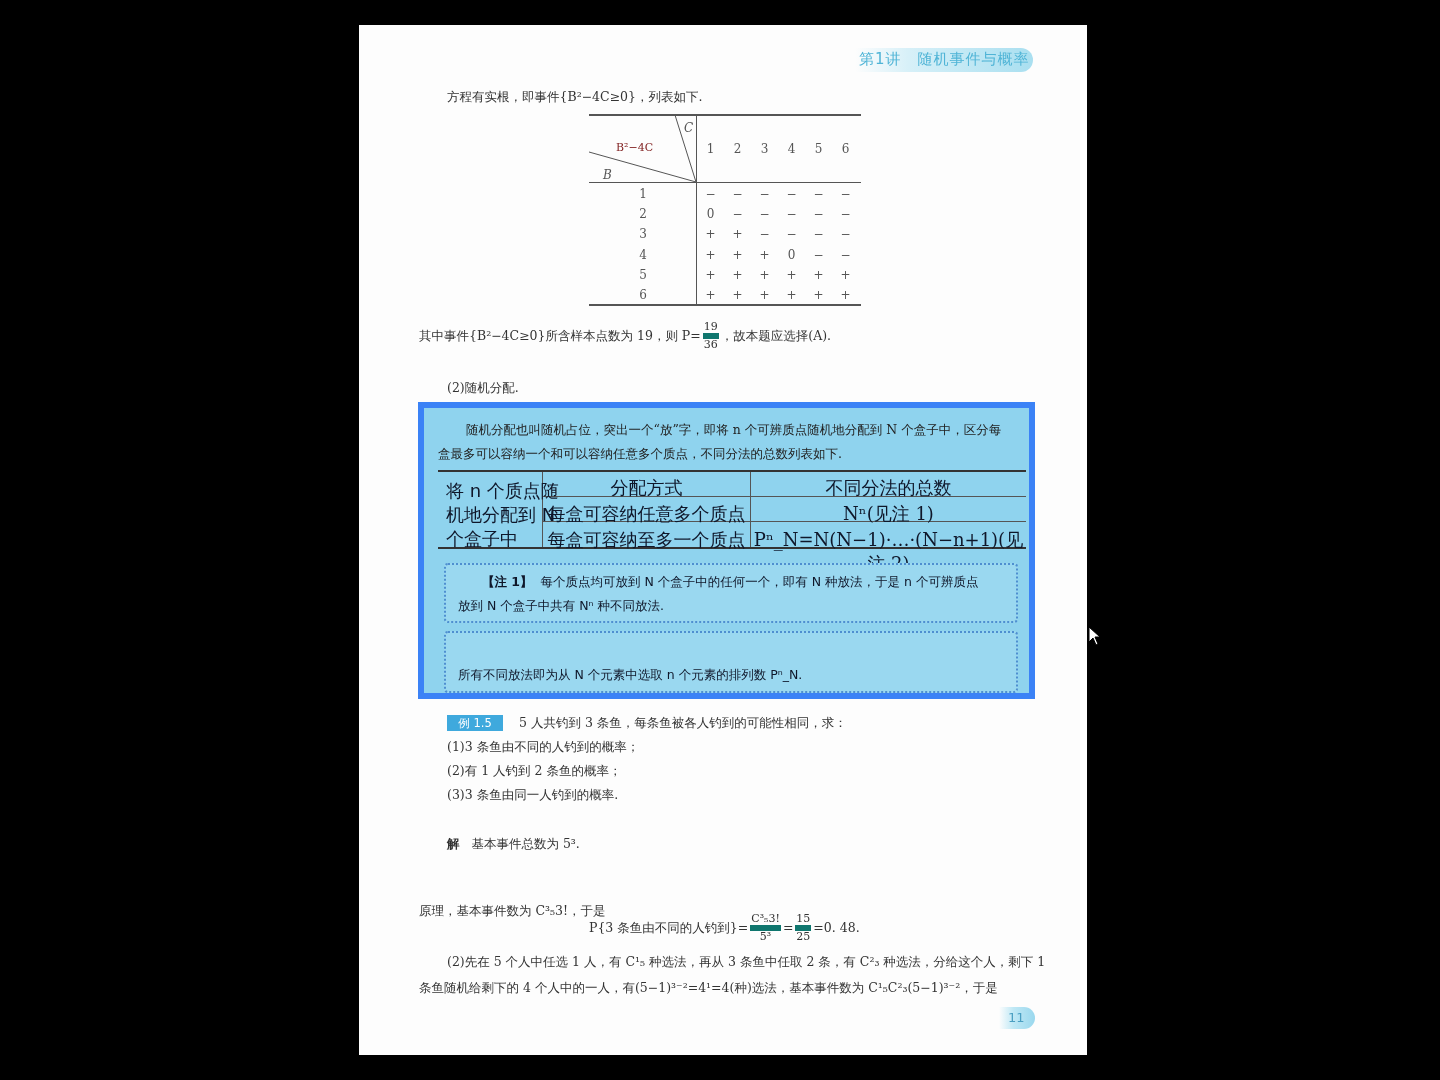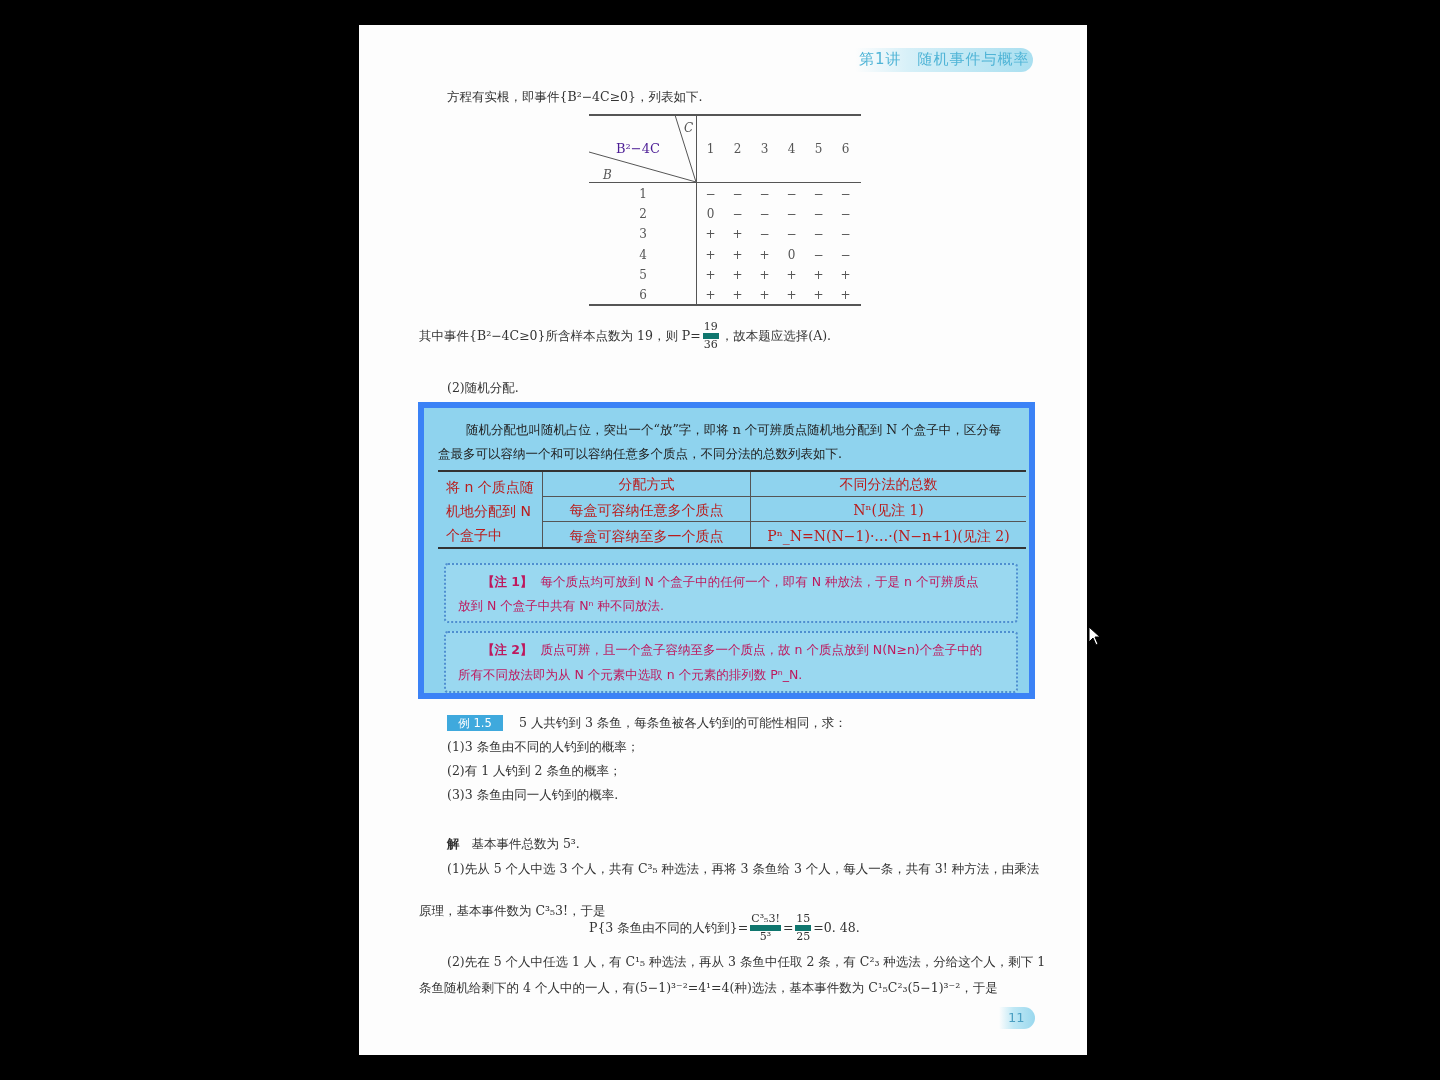--- a/index.html
+++ b/index.html
@@ -37,26 +37,26 @@
   
   .bluebox {
     position:absolute; left:59px; top:377px; width:617px; height:297px;
     background:#8fd3ee; border:6px solid #3b82f6; box-sizing:border-box;
   }
   .bluebox .para { position:absolute; font-size:12.5px; color:#222; }
   .t2 { position:absolute; left:14px; top:62px; width:588px; height:79px; }
   .t2 .hl { position:absolute; left:0; right:0; height:2px; background:#333; }
   .t2 .hl.thin { height:1px; background:#555; }
   .t2 .vl { position:absolute; top:2px; bottom:2px; width:1px; background:#555; }
-  .t2 .c { position:absolute; font-size:14px; color:#b91c1c; text-align:center; }
+  .t2 .c { position:absolute; font-size:18px; color:#0f172a; text-align:center; }
   .note {
     position:absolute; left:20px; width:574px; box-sizing:border-box;
     border:2px dotted #4e8fd0; border-radius:4px; background:#9ad8f0;
   }
-  .note .ln { position:absolute; font-size:12.5px; color:#be185d; font-family:"DejaVu Sans", sans-serif; }
+  .note .ln { position:absolute; font-size:12.5px; color:#0f172a; font-family:"DejaVu Sans", sans-serif; }
   .note b { font-weight:bold; }
   .ex-badge {
     position:absolute; left:88px; top:690px; width:56px; height:16px; background:#3fa9dd;
     color:#fff; font-size:11.5px; text-align:center; line-height:16px; font-family:"DejaVu Sans", sans-serif;
   }
   .pnum {
     position:absolute; left:640px; top:982px; width:36px; height:22px; border-radius:0 11px 11px 0;
     background:linear-gradient(90deg, rgba(255,255,255,0) 0%, #bfe8f5 40%, #9ad8ee 100%);
   }
   .pnum span { position:absolute; left:9px; top:3px; font-size:13px; color:#4a9fc2; font-family:"DejaVu Sans", sans-serif; }
@@ -77,21 +77,21 @@
   <div class="t1">
     <div class="hline" style="top:0; height:2px;"></div>
     <div class="hline" style="top:68px;"></div>
     <div class="hline" style="top:190px; height:2px;"></div>
     <div class="vline"></div>
     <svg style="position:absolute; left:0; top:0;" width="108" height="70">
       <line x1="86" y1="1" x2="107" y2="68" stroke="#555" stroke-width="1"></line>
       <line x1="0" y1="38" x2="107" y2="68" stroke="#555" stroke-width="1"></line>
     </svg>
     <div class="abs italic" style="left:95px; top:7px; font-size:12px; color:#555;">C</div>
-    <div class="abs" style="left:27px; top:27px; font-size:13px; color:#4c1d95;">B²−4C</div>
+    <div class="abs" style="left:27px; top:27px; font-size:11px; color:#7f1d1d;">B²−4C</div>
     <div class="abs italic" style="left:14px; top:54px; font-size:12px; color:#555;">B</div>
 
     <div class="cell" style="left:108px; top:28px;">1</div>
     <div class="cell" style="left:135px; top:28px;">2</div>
     <div class="cell" style="left:162px; top:28px;">3</div>
     <div class="cell" style="left:189px; top:28px;">4</div>
     <div class="cell" style="left:216px; top:28px;">5</div>
     <div class="cell" style="left:243px; top:28px;">6</div>
 
     <div class="rowlbl" style="top:73px;">1</div>
@@ -172,32 +172,30 @@
       <div class="c" style="left:105px; width:207px; top:58px;">每盒可容纳至多一个质点</div>
       <div class="c" style="left:313px; width:275px; top:58px;">Pⁿ_N=N(N−1)·…·(N−n+1)(见注 2)</div>
     </div>
 
     <div class="note" style="top:155px; height:60px;">
       <div class="ln" style="left:36px; top:9px;"><b>【注 1】</b>&nbsp;&nbsp;<span>每个质点均可放到 N 个盒子中的任何一个，即有 N 种放法，于是 n 个可辨质点</span></div>
       <div class="ln" style="left:12px; top:33px;">放到 N 个盒子中共有 Nⁿ 种不同放法.</div>
     </div>
 
     <div class="note" style="top:223px; height:62px;">
-      <div class="ln" style="left:36px; top:9px;"><b>【注 2】</b>&nbsp;&nbsp;<span>质点可辨，且一个盒子容纳至多一个质点，故 n 个质点放到 N(N≥n)个盒子中的</span></div>
       <div class="ln" style="left:12px; top:34px;">所有不同放法即为从 N 个元素中选取 n 个元素的排列数 Pⁿ_N.</div>
     </div>
   </div>
 
   <div class="ex-badge">例 1.5</div>
   <div class="abs txt" style="left:160px; top:690px;">5 人共钓到 3 条鱼，每条鱼被各人钓到的可能性相同，求：</div>
   <div class="abs txt" style="left:88px; top:714px;">(1)3 条鱼由不同的人钓到的概率；</div>
   <div class="abs txt" style="left:88px; top:738px;">(2)有 1 人钓到 2 条鱼的概率；</div>
   <div class="abs txt" style="left:88px; top:762px;">(3)3 条鱼由同一人钓到的概率.</div>
   <div class="abs txt" style="left:88px; top:811px;"><b>解</b>&nbsp;&nbsp;&nbsp;<span>基本事件总数为 5³.</span></div>
-  <div class="abs txt" style="left:88px; top:836px;">(1)先从 5 个人中选 3 个人，共有 C³₅ 种选法，再将 3 条鱼给 3 个人，每人一条，共有 3! 种方法，由乘法</div>
   <div class="abs txt" style="left:60px; top:862px;margin-top:16px;">原理，基本事件数为 C³₅3!，于是</div>
 
   <div class="abs txt" style="left:230px; top:888px;">
     <span>P{3 条鱼由不同的人钓到}=</span><span class="frac"><span class="num">C³₅3!</span><span class="den">5³</span></span>=<span class="frac"><span class="num">15</span><span class="den">25</span></span><span>=0. 48.</span>
   </div>
 
   <div class="abs txt" style="left:88px; top:929px;">(2)先在 5 个人中任选 1 人，有 C¹₅ 种选法，再从 3 条鱼中任取 2 条，有 C²₃ 种选法，分给这个人，剩下 1</div>
   <div class="abs txt" style="left:60px; top:955px;">条鱼随机给剩下的 4 个人中的一人，有(5−1)³⁻²=4¹=4(种)选法，基本事件数为 C¹₅C²₃(5−1)³⁻²，于是</div>
 
   <div class="pnum">

